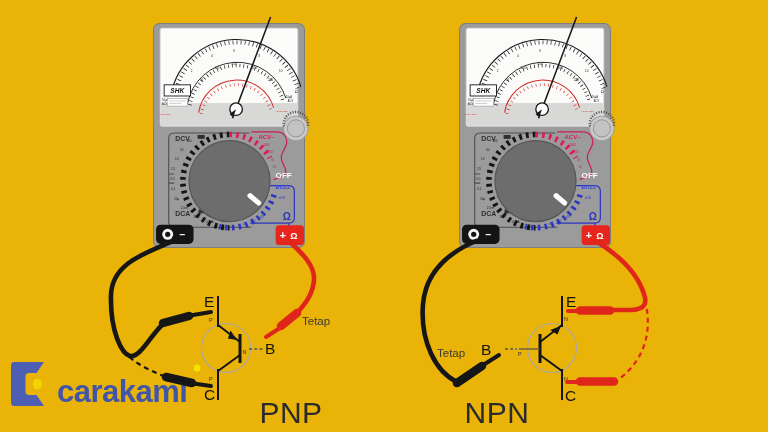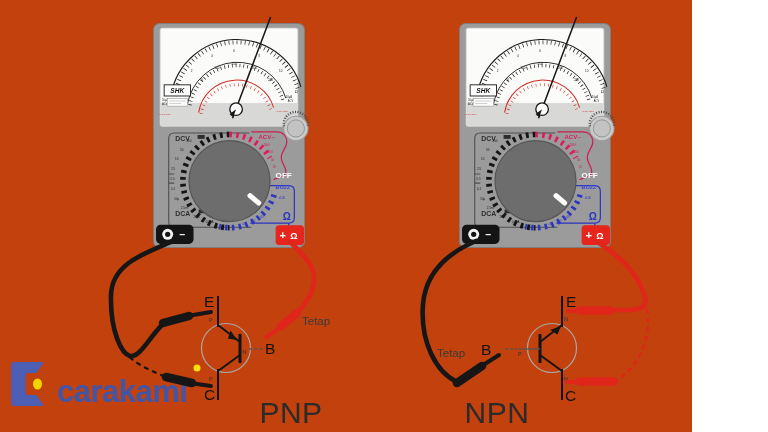--- a/index.html
+++ b/index.html
@@ -1,16 +1,16 @@
 <!DOCTYPE html>
 <html><head>
 <meta charset="utf-8">
 <style>
   html,body{margin:0;padding:0;background:#fff;}
-  .stage{position:relative;width:692px;height:432px;background:#c2410c;overflow:hidden;
+  .stage{position:relative;width:768px;height:432px;background:#eab308;overflow:hidden;
          font-family:"Liberation Sans",sans-serif;}
   svg{position:absolute;}
   svg text{font-family:"Liberation Sans",sans-serif;}
   .meter{overflow:visible;}
 </style>
 </head>
 <body>
 
 <div class="stage">
 

